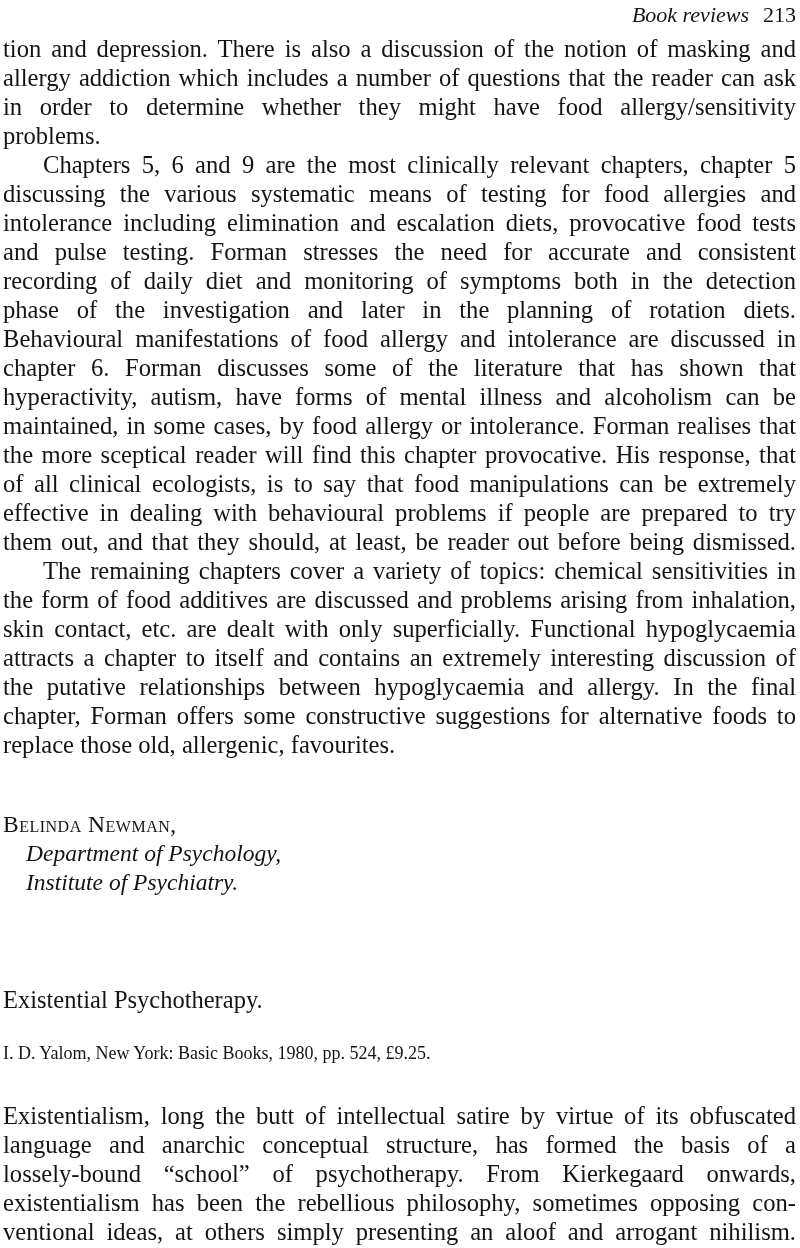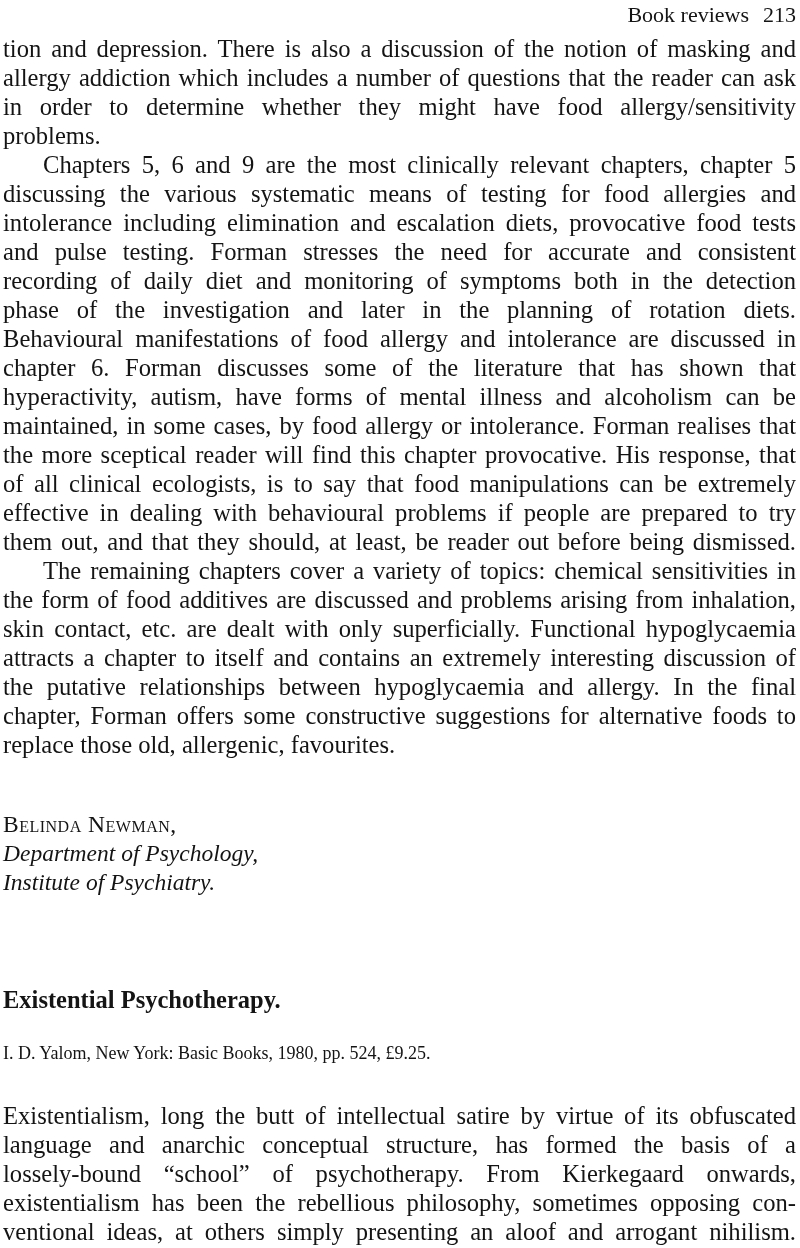--- a/index.html
+++ b/index.html
@@ -1,27 +1,27 @@
 <!DOCTYPE html>
 <html><head>
 <meta charset="utf-8">
 <style>
   html, body { margin: 0; padding: 0; background: #ffffff; }
   body { width: 800px; height: 1248px; position: relative; overflow: hidden;
          font-family: "Liberation Serif", "DejaVu Serif", serif; color: #141414; }
   .running-head { position: absolute; top: 2px; right: 4px; font-size: 22px; }
-  .running-head .rh-title { margin-right: 14px; margin-left: 28px; }
+  .running-head .rh-title { font-style: italic; margin-right: 14px; margin-left: 28px; }
   .line { position: absolute; left: 3px; width: 793px; font-size: 24.6px; line-height: 29px;
           white-space: nowrap; height: 29px; }
   .line.just { text-align: justify; text-align-last: justify; }
   .line.indent { left: 43px; width: 753px; }
   .sig { position: absolute; left: 3px; font-size: 23.5px; line-height: 29px; white-space: nowrap; }
   .sig.name { font-variant: small-caps; letter-spacing: 0.5px; }
-  .sig.aff { font-style: italic; }
-  .title { position: absolute; left: 3px; top: 986px; font-size: 24.5px; font-weight: bold; }
+  .sig.aff { font-style: italic; margin-left: 23px; }
+  .title { position: absolute; left: 3px; top: 986px; font-size: 24.5px; font-weight: normal; }
   .biblio { position: absolute; left: 3px; top: 1043px; font-size: 18px; }
 </style>
 </head>
 <body>
 
 <div class="running-head">
   <span class="rh-title">Book reviews</span><span>213</span>
 </div>
 
 <div>

